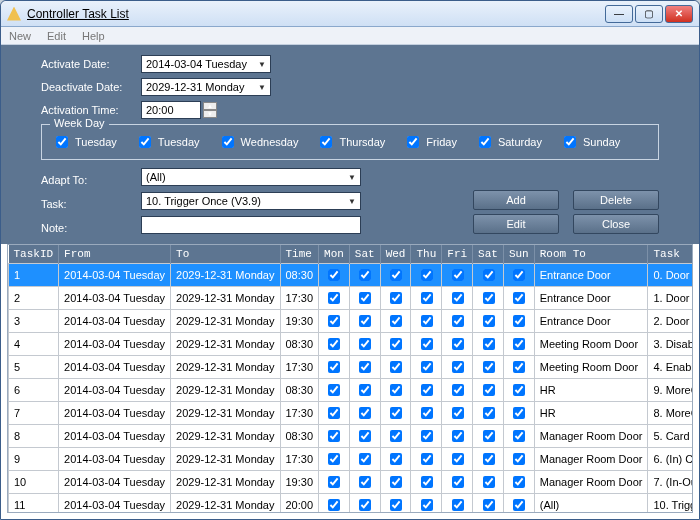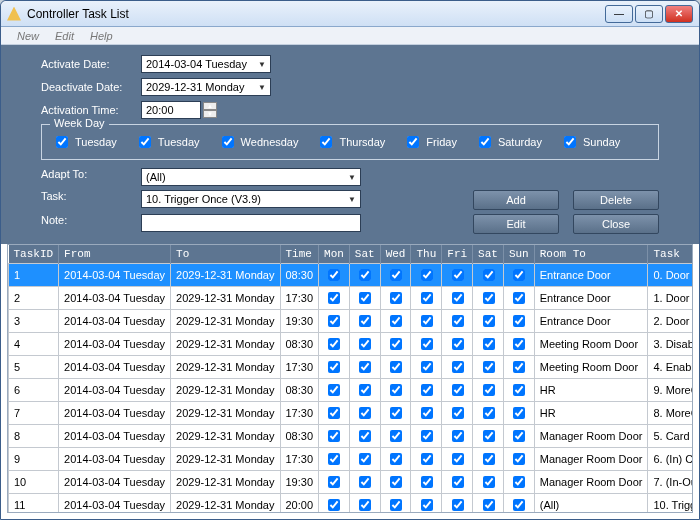--- a/index.html
+++ b/index.html
@@ -30,42 +30,41 @@
     align-items: center;
     padding: 0 6px;
     border-radius: 6px 6px 0 0;
   }
   .titlebar .icon {
     width: 14px; height: 14px;
     background: #f0c050;
     clip-path: polygon(50% 0,100% 100%,0 100%);
     margin-right: 6px;
   }
-  .titlebar .title { font-size: 12px; color: #000; flex: 1; }
+  .titlebar .title { font-size: 12px; color: #000; flex: 1; text-decoration: underline; }
   .winbtns { display: flex; gap: 2px; margin-left: auto; }
   .winbtn {
     width: 28px; height: 18px;
     border: 1px solid #436a99;
     border-radius: 3px;
     background: linear-gradient(#eaf2fc,#cde0f6);
     display: flex; align-items: center; justify-content: center;
     font-size: 10px;
   }
   .winbtn.close { background: linear-gradient(#f08080,#d03020); color:#fff; font-weight:bold; }
   .menubar {
     height: 18px;
     background: #eef2f8;
     border-bottom: 1px solid #c3cfde;
     display: flex;
     align-items: center;
-    padding: 0 16px;
+    padding: 0 8px;
     gap: 16px;
     color: #777;
     font-size: 11px;
-    font-style: italic;
   }
   .form-area {
     background: #5d7591;
     color: #fff;
     padding: 10px 40px 6px 40px;
   }
   .row { display: flex; align-items: center; margin-bottom: 5px; }
   .row .lbl { width: 100px; }
   .dateinput, .timeinput, .selectbox, .textbox {
     background: #fff;
@@ -96,21 +95,21 @@
   .btnrow { display:flex; gap:14px; margin-left:auto; }
   .formbtn {
     width: 86px; height: 20px;
     background: linear-gradient(#7d92ab,#5a7089);
     border: 1px solid #33475f;
     color: #fff;
     font-size: 11px;
     display:flex;align-items:center;justify-content:center;
     border-radius:2px;
   }
-  .bottomrow { display:flex; align-items:flex-start; margin-bottom:4px; }
+  .bottomrow { display:flex; align-items:flex-end; margin-bottom:4px; }
   .bottomrow .lbl { width:100px; }
   .grid-wrap {
     flex:1;
     border-top: 2px solid #5d7591;
     background:#fff;
     overflow:auto;
     margin: 0 6px 6px 6px;
     border:1px solid #9aaabd;
   }
   table { border-collapse: collapse; width:100%; font-size:11px; }

